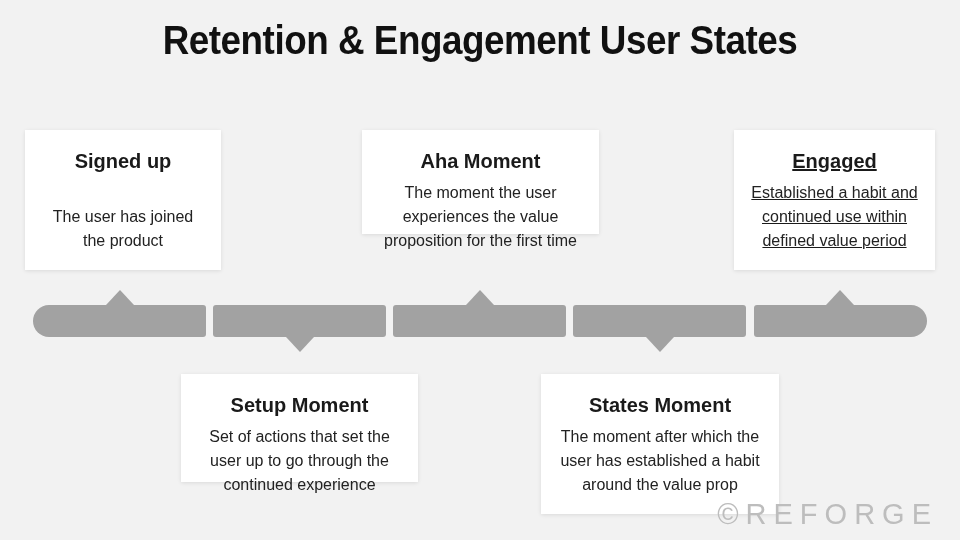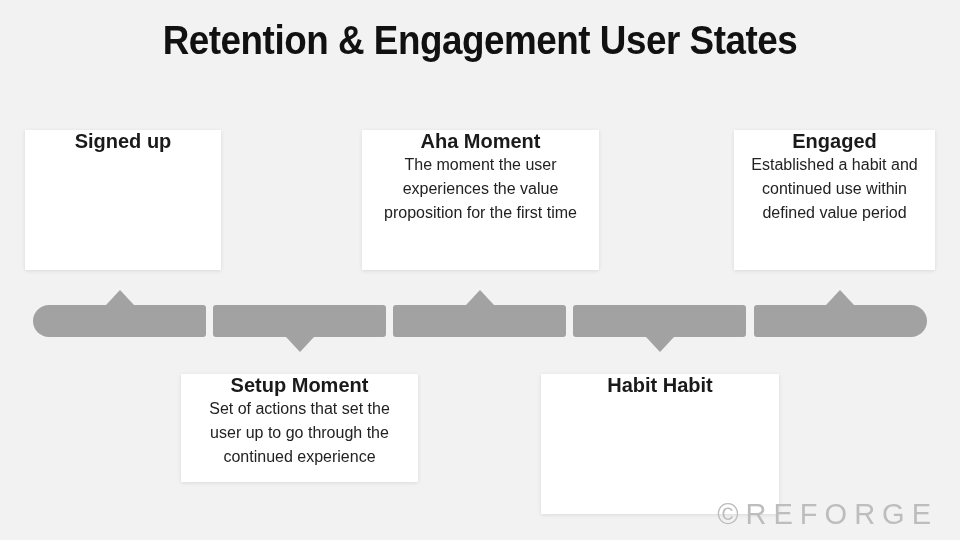--- a/index.html
+++ b/index.html
@@ -3,63 +3,65 @@
 <meta charset="utf-8">
 <style>
   html, body { margin:0; padding:0; }
   body { width:960px; height:540px; background:#f2f2f2; position:relative; overflow:hidden;
          font-family:"Liberation Sans", sans-serif; color:#1a1a1a; }
   .title { position:absolute; left:0; top:18px; width:960px; text-align:center;
            font-family:"Liberation Sans", sans-serif; font-weight:bold; font-size:40px;
            letter-spacing:-0.5px; color:#111; transform:scaleX(0.92); }
   .card { position:absolute; background:#fff; box-shadow:0 1px 4px rgba(0,0,0,0.10);
           text-align:center; box-sizing:border-box; }
-  .card .h { font-weight:bold; font-size:20px; color:#1a1a1a; }
-  .card .d { font-size:16px; line-height:24px; color:#222; margin-top:0; padding:0 6px; }
+  .card .h { font-weight:bold; font-size:20px; color:#1a1a1a; margin-top:20px; }
+  .card .d { font-size:16px; line-height:24px; color:#222; margin-top:8px; padding:0 6px; }
   .card.sp .d { margin-top:32px; }
   .seg { position:absolute; top:305px; height:32px; background:#a2a2a2; border-radius:3px; }
   .seg.l { border-radius:16px 3px 3px 16px; }
   .seg.r { border-radius:3px 16px 16px 3px; }
   .arrow { position:absolute; width:0; height:0; }
   .arrow.up { border-left:14px solid transparent; border-right:14px solid transparent;
               border-bottom:15px solid #a2a2a2; top:290px; }
   .arrow.down { border-left:14px solid transparent; border-right:14px solid transparent;
               border-top:15px solid #a2a2a2; top:337px; }
   .wm { position:absolute; right:22px; top:498px; font-size:29px; letter-spacing:7px;
         color:#bdbdbd; font-family:"Liberation Sans", sans-serif; }
 </style>
 </head>
 <body>
 
 <div class="title">Retention &amp; Engagement User States</div>
 
 <div class="card sp" style="left:25px;top:130px;width:196px;height:140px;">
   <div class="h">Signed up</div>
+  <div class="d" style="padding:0 18px;">The user has joined the product</div>
 </div>
-<div class="card" style="left:362px;top:130px;width:237px;height:140px;">
+<div class="card" style="left:362px;top:130px;width:237px;height:104px;">
   <div class="h">Aha Moment</div>
   <div class="d" style="padding:0 14px;">The moment the user experiences the value proposition for the first time</div>
 </div>
-<div class="card" style="left:734px;top:130px;width:201px;height:140px;">
+<div class="card" style="left:734px;top:130px;width:201px;height:140px;text-decoration:underline;">
   <div class="h">Engaged</div>
   <div class="d" style="padding:0 8px;">Established a habit and continued use within defined value period</div>
 </div>
 
 <div class="arrow up" style="left:106px;"></div>
 <div class="arrow up" style="left:466px;"></div>
 <div class="arrow up" style="left:826px;"></div>
 <div class="seg l" style="left:33px;width:173px;"></div>
 <div class="seg" style="left:213px;width:173px;"></div>
 <div class="seg" style="left:393px;width:173px;"></div>
 <div class="seg" style="left:573px;width:173px;"></div>
 <div class="seg r" style="left:754px;width:173px;"></div>
 <div class="arrow down" style="left:286px;"></div>
 <div class="arrow down" style="left:646px;"></div>
 
 <div class="card" style="left:181px;top:374px;width:237px;height:108px;">
   <div class="h">Setup Moment</div>
   <div class="d" style="padding:0 12px;">Set of actions that set the user up to go through the continued experience</div>
 </div>
 <div class="card" style="left:541px;top:374px;width:238px;height:140px;">
-  <div class="h">Habit Habit</div>
+  <div class="h">States Moment</div>
+  <div class="d" style="padding:0 12px;">The moment after which the user has established a habit around the value prop</div>
 </div>
 
 <div class="wm">©REFORGE</div>
 
 </body></html>

